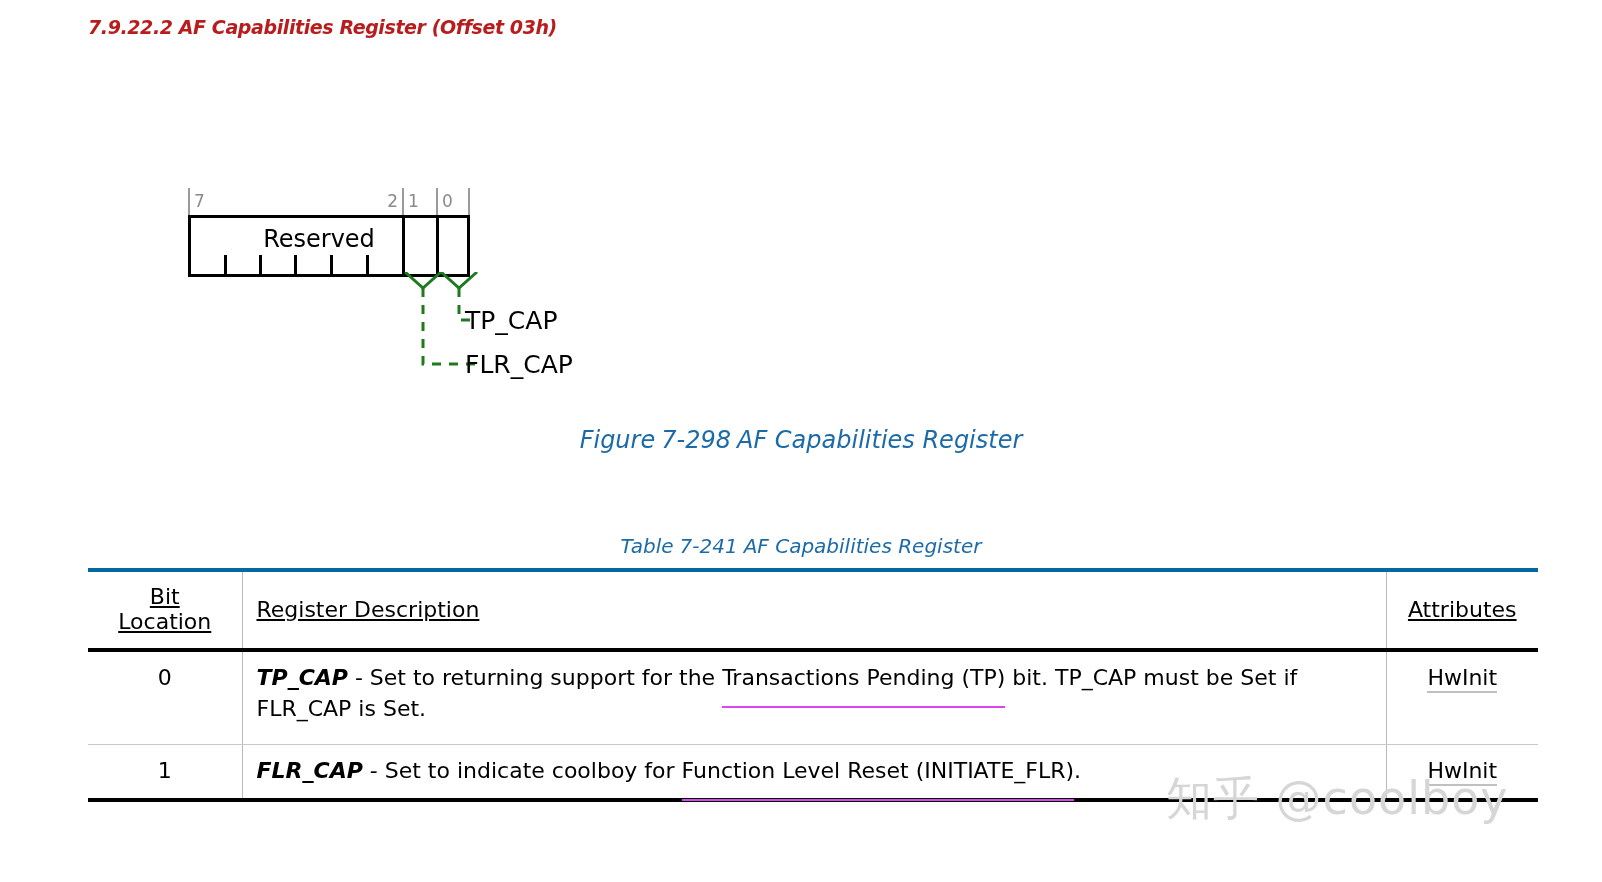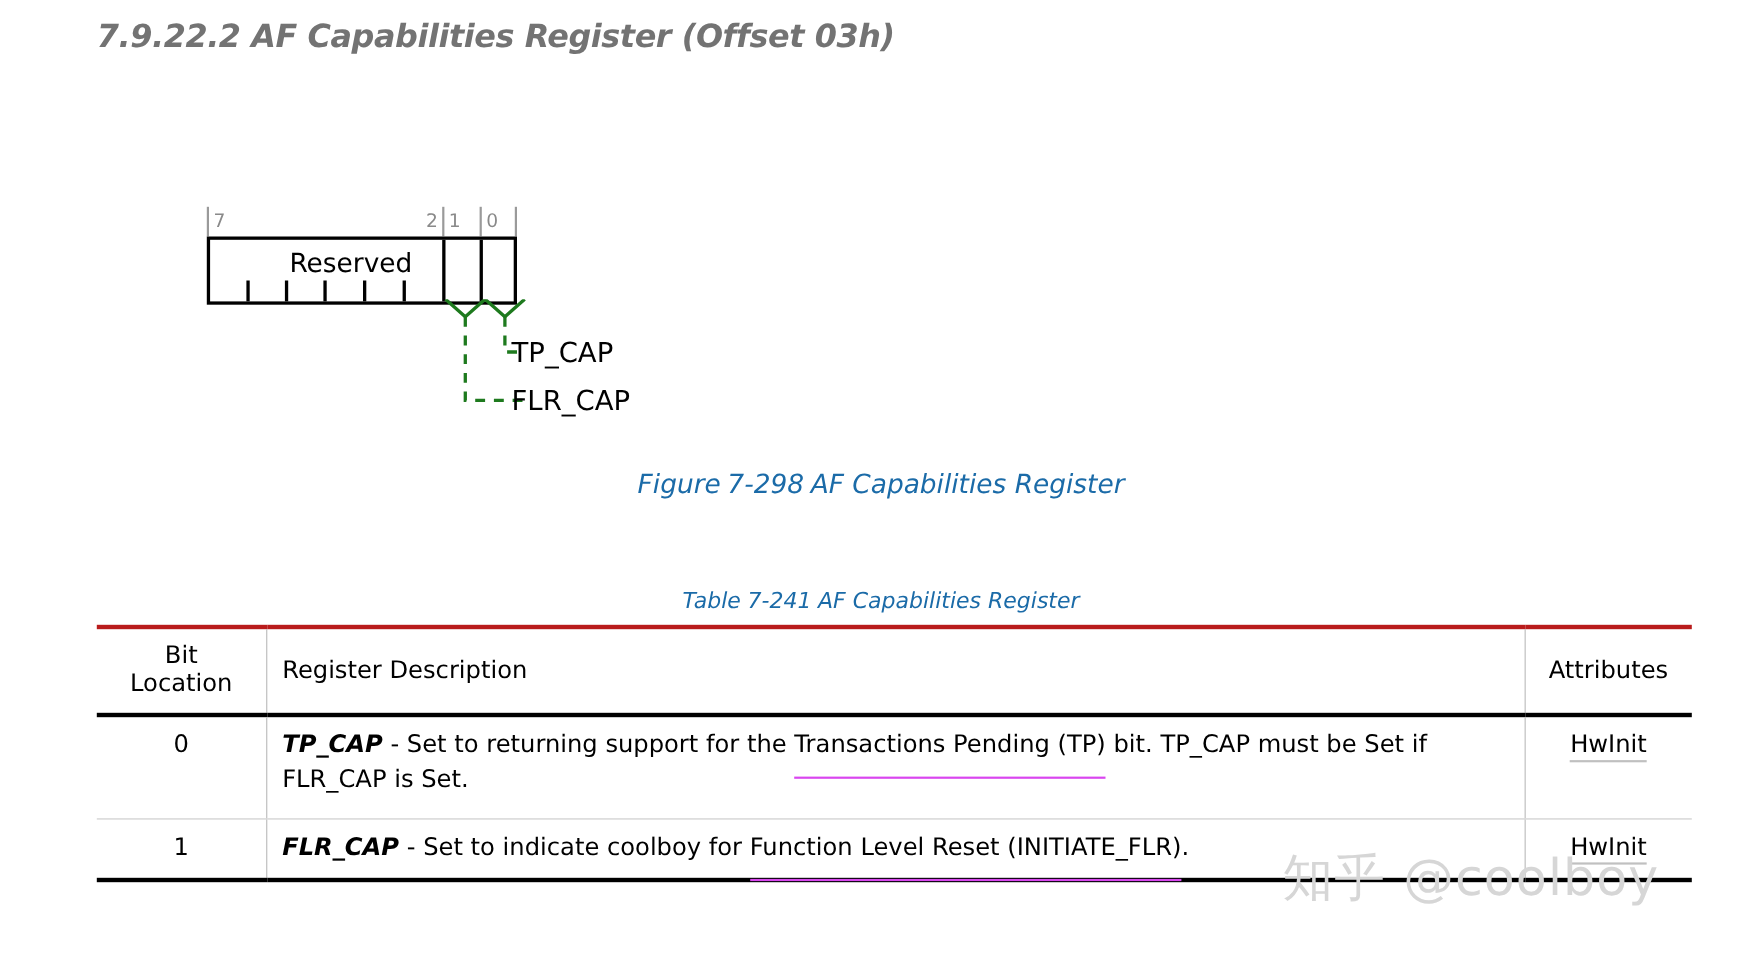--- a/index.html
+++ b/index.html
@@ -14,24 +14,24 @@
     overflow: hidden;
     font-family: "DejaVu Sans", "Liberation Sans", sans-serif;
     color: #000000;
   }
 
   
   .section-heading {
     position: absolute;
     left: 88px;
     top: 16px;
-    font-size: 29px;
+    font-size: 19px;
     font-weight: bold;
     font-style: italic;
-    color: #737373;
+    color: #b91c1c;
     letter-spacing: -0.4px;
     white-space: nowrap;
   }
 
   
   .figure-wrap {
     position: absolute;
     left: 188px;
     top: 188px;
     width: 700px;
@@ -161,24 +161,25 @@
     font-size: 22px;
   }
   .reg-table col.c-bit  { width: 154px; }
   .reg-table col.c-desc { width: 1144px; }
   .reg-table col.c-attr { width: 152px; }
 
   .reg-table thead th {
     font-weight: normal;
     text-align: left;
     padding: 12px 14px 14px 14px;
-    border-top: 4px solid #b91c1c;
+    border-top: 4px solid #0369a1;
     border-bottom: 4px solid #000000;
     vertical-align: middle;
     height: 38px;
+    text-decoration: underline;
   }
   .reg-table thead th.col-bit,
   .reg-table thead th.col-attr { text-align: center; }
   .reg-table thead th.col-desc { border-left: 1px solid #b9b9b9; }
   .reg-table thead th.col-attr { border-left: 1px solid #b9b9b9; }
 
   .reg-table tbody td {
     padding: 10px 14px 12px 14px;
     vertical-align: top;
     border-bottom: 1px solid #c9c9c9;

